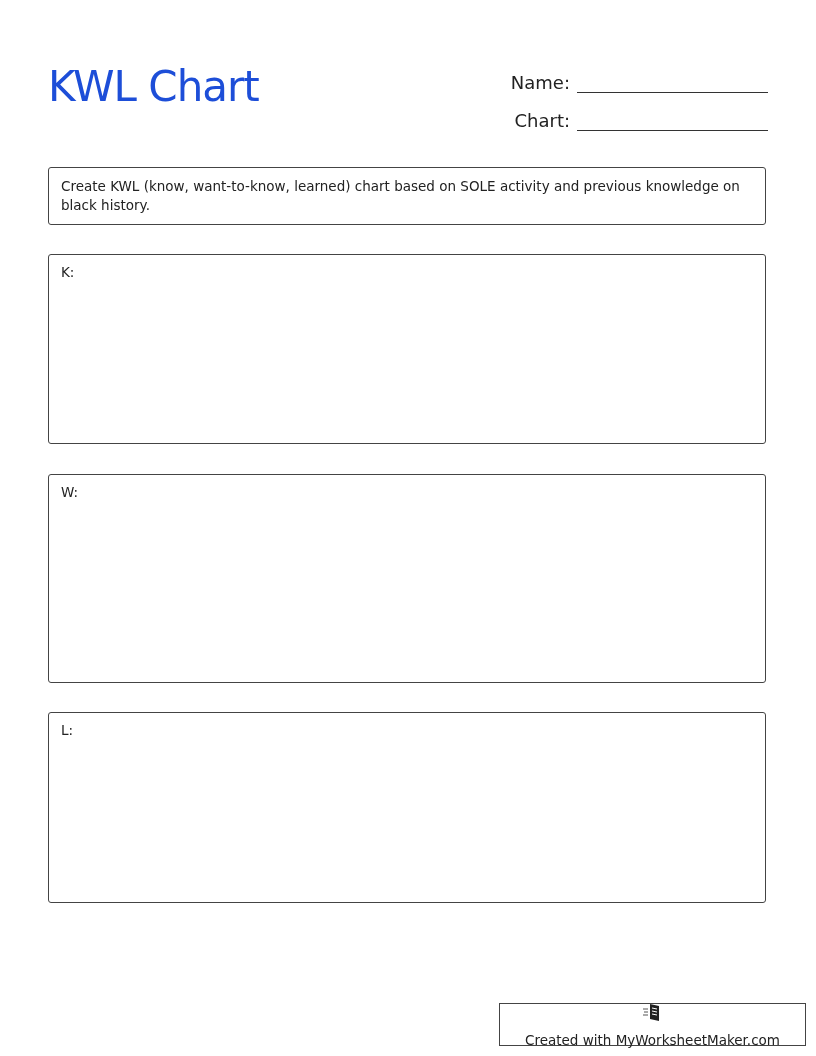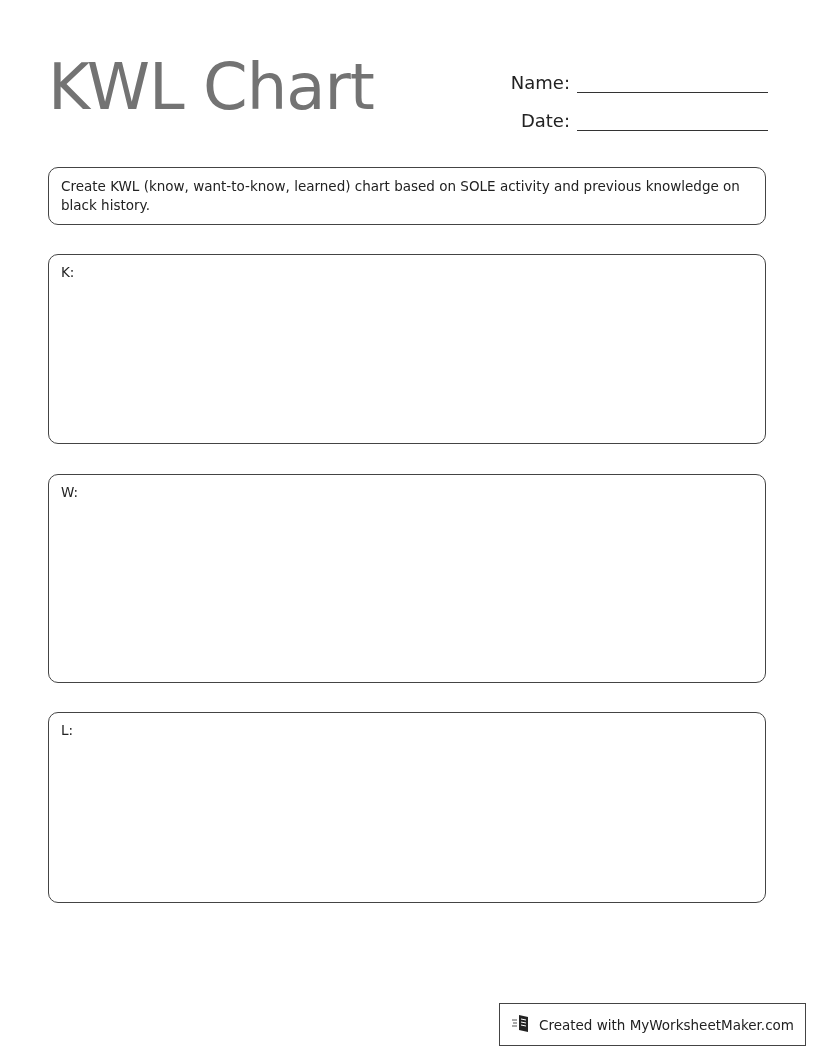--- a/index.html
+++ b/index.html
@@ -1,47 +1,47 @@
 <!DOCTYPE html>
 <html><head>
 <meta charset="utf-8">
 <style>
   html, body { margin: 0; padding: 0; background: #ffffff; }
   body { width: 816px; height: 1056px; position: relative; overflow: hidden;
          font-family: "DejaVu Sans", sans-serif; color: #222; }
-  .title { position: absolute; left: 48px; top: 52px; font-size: 64px; font-weight: 400;
-           letter-spacing: -1px; color: #737373; line-height: 70px; }
+  .title { position: absolute; left: 48px; top: 52px; font-size: 42px; font-weight: 400;
+           letter-spacing: -1px; color: #1d4ed8; line-height: 70px; }
   .field { position: absolute; left: 500px; display: flex; align-items: flex-end; margin-top: 20px; }
   .field-label { width: 70px; text-align: right; font-size: 18px; color: #222; padding-right: 7px; }
   .field-line { width: 191px; border-bottom: 1.5px solid #333; height: 20px; }
   .field.name { top: 52px; }
   .field.date { top: 90px; }
   .box { position: absolute; left: 48px; width: 718px; border: 1.3px solid #444;
-         border-radius: 10px; box-sizing: border-box; }
+         border-radius: 3px; box-sizing: border-box; }
   .instructions { top: 167px; height: 58px; padding: 9px 12px; font-size: 13.5px; line-height: 19px; }
   .section { padding: 9px 12px; font-size: 13.5px; }
   .sec-k { top: 254px; height: 190px; }
   .sec-w { top: 474px; height: 209px; }
   .sec-l { top: 712px; height: 191px; }
   .footer { position: absolute; left: 499px; top: 1003px; width: 307px; height: 43px;
             border: 1.3px solid #444; box-sizing: border-box; display: flex; align-items: center;
-            justify-content: center; gap: 6px; font-size: 13.5px; color: #222; }
+            justify-content: center; gap: 6px; font-size: 13.5px; color: #222; flex-direction: column; }
   .logo { width: 22px; height: 22px; }
 </style>
 </head>
 <body>
 
 <div class="title">KWL Chart</div>
 
 <div class="field name">
   <span class="field-label">Name:</span>
   <span class="field-line"></span>
 </div>
 <div class="field date">
-  <span class="field-label">Date:</span>
+  <span class="field-label">Chart:</span>
   <span class="field-line"></span>
 </div>
 
 <div class="box instructions">Create KWL (know, want-to-know, learned) chart based on SOLE activity and previous knowledge on black history.</div>
 
 <div class="box section sec-k">
   <span>K:</span>
 </div>
 <div class="box section sec-w">
   <span>W:</span>

